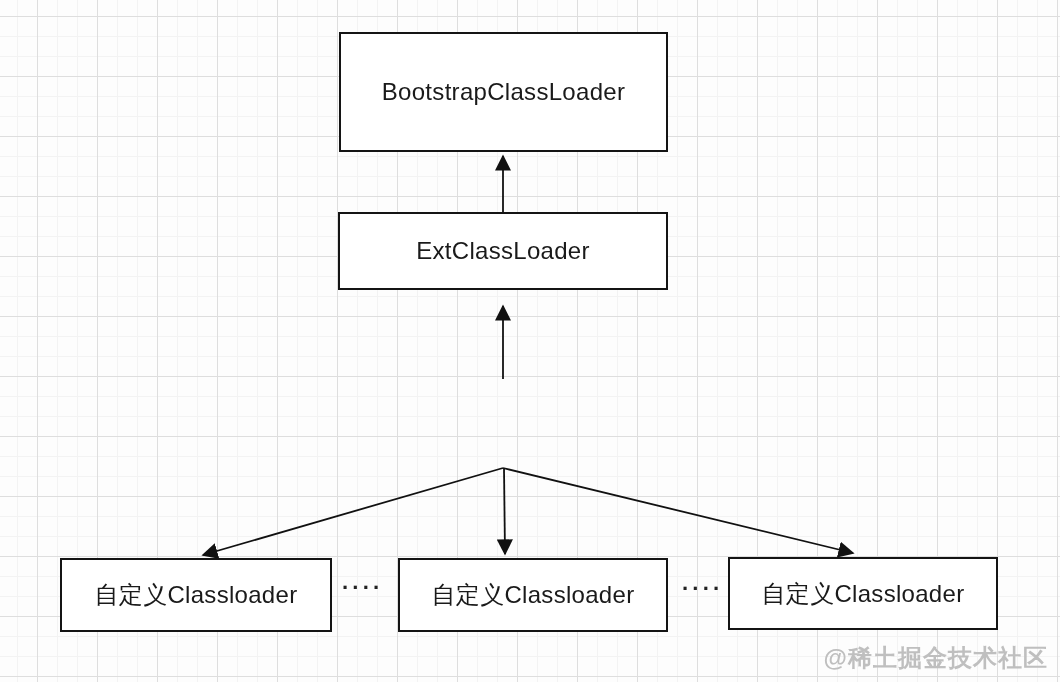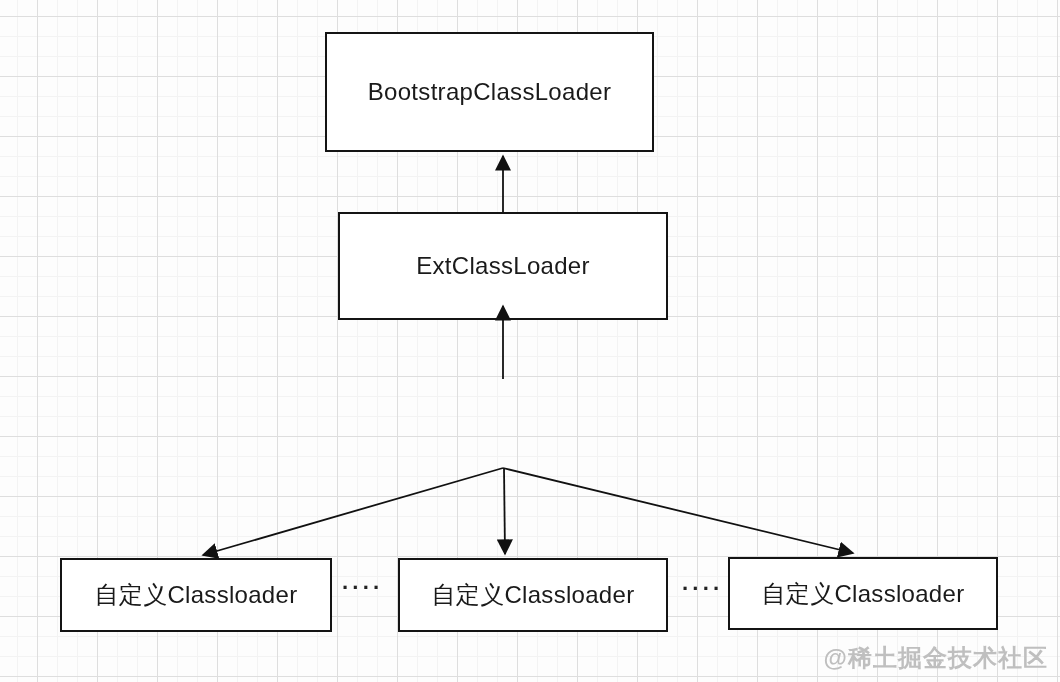--- a/index.html
+++ b/index.html
@@ -28,22 +28,22 @@
     border: 2.5px solid #141414;
     background: #ffffff;
     display: flex;
     align-items: center;
     justify-content: center;
     font-size: 24px;
     color: #1a1a1a;
     white-space: nowrap;
     letter-spacing: 0.3px;
   }
-  .node-bootstrap { left: 325px; top: 32px;  width: 329px; height: 120px; }
-  .node-ext       { left: 338px; top: 212px; width: 330px; height: 108px;  }
+  .node-bootstrap { left: 339px; top: 32px;  width: 329px; height: 120px; }
+  .node-ext       { left: 338px; top: 212px; width: 330px; height: 78px;  }
   .node-app       { left: 331px; top: 379px; width: 344px; height: 89px;  }
   .node-custom-1  { left: 60px;  top: 558px; width: 272px; height: 74px;  }
   .node-custom-2  { left: 398px; top: 558px; width: 270px; height: 74px;  }
   .node-custom-3  { left: 728px; top: 557px; width: 270px; height: 73px;  }
   .arrow-layer {
     position: absolute;
     left: 0; top: 0;
     width: 1060px;
     height: 682px;
     pointer-events: none;

